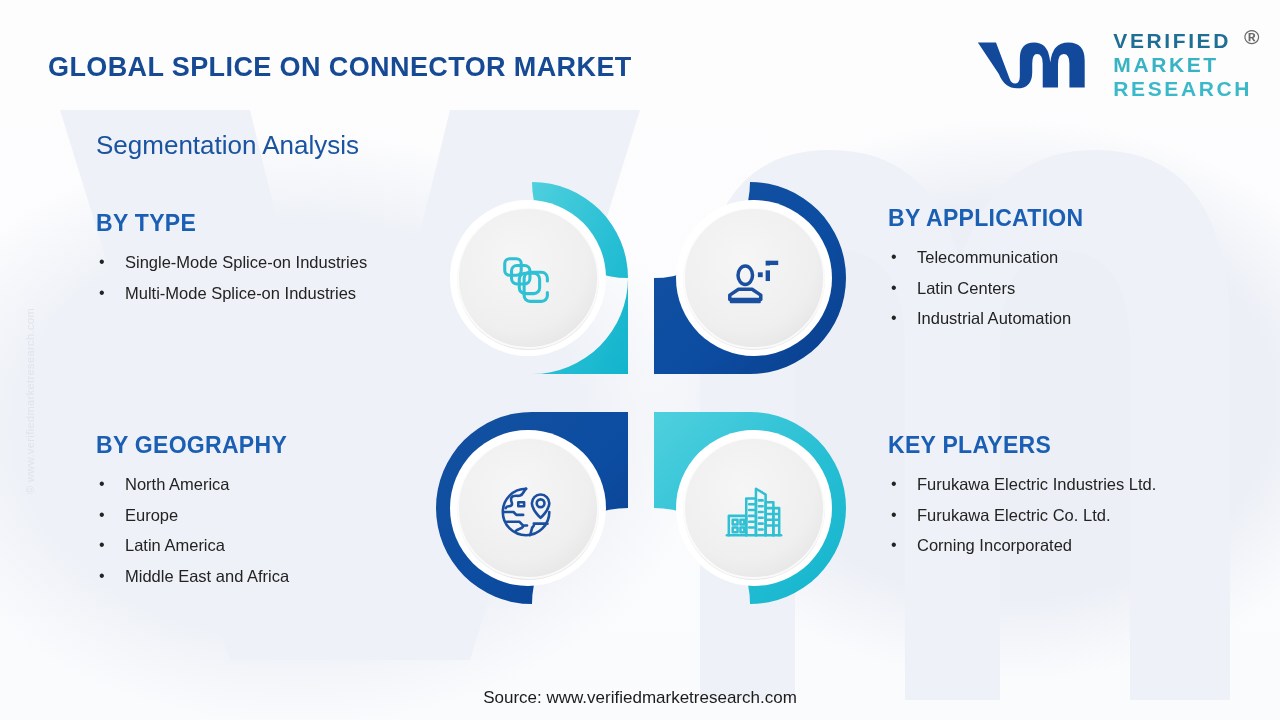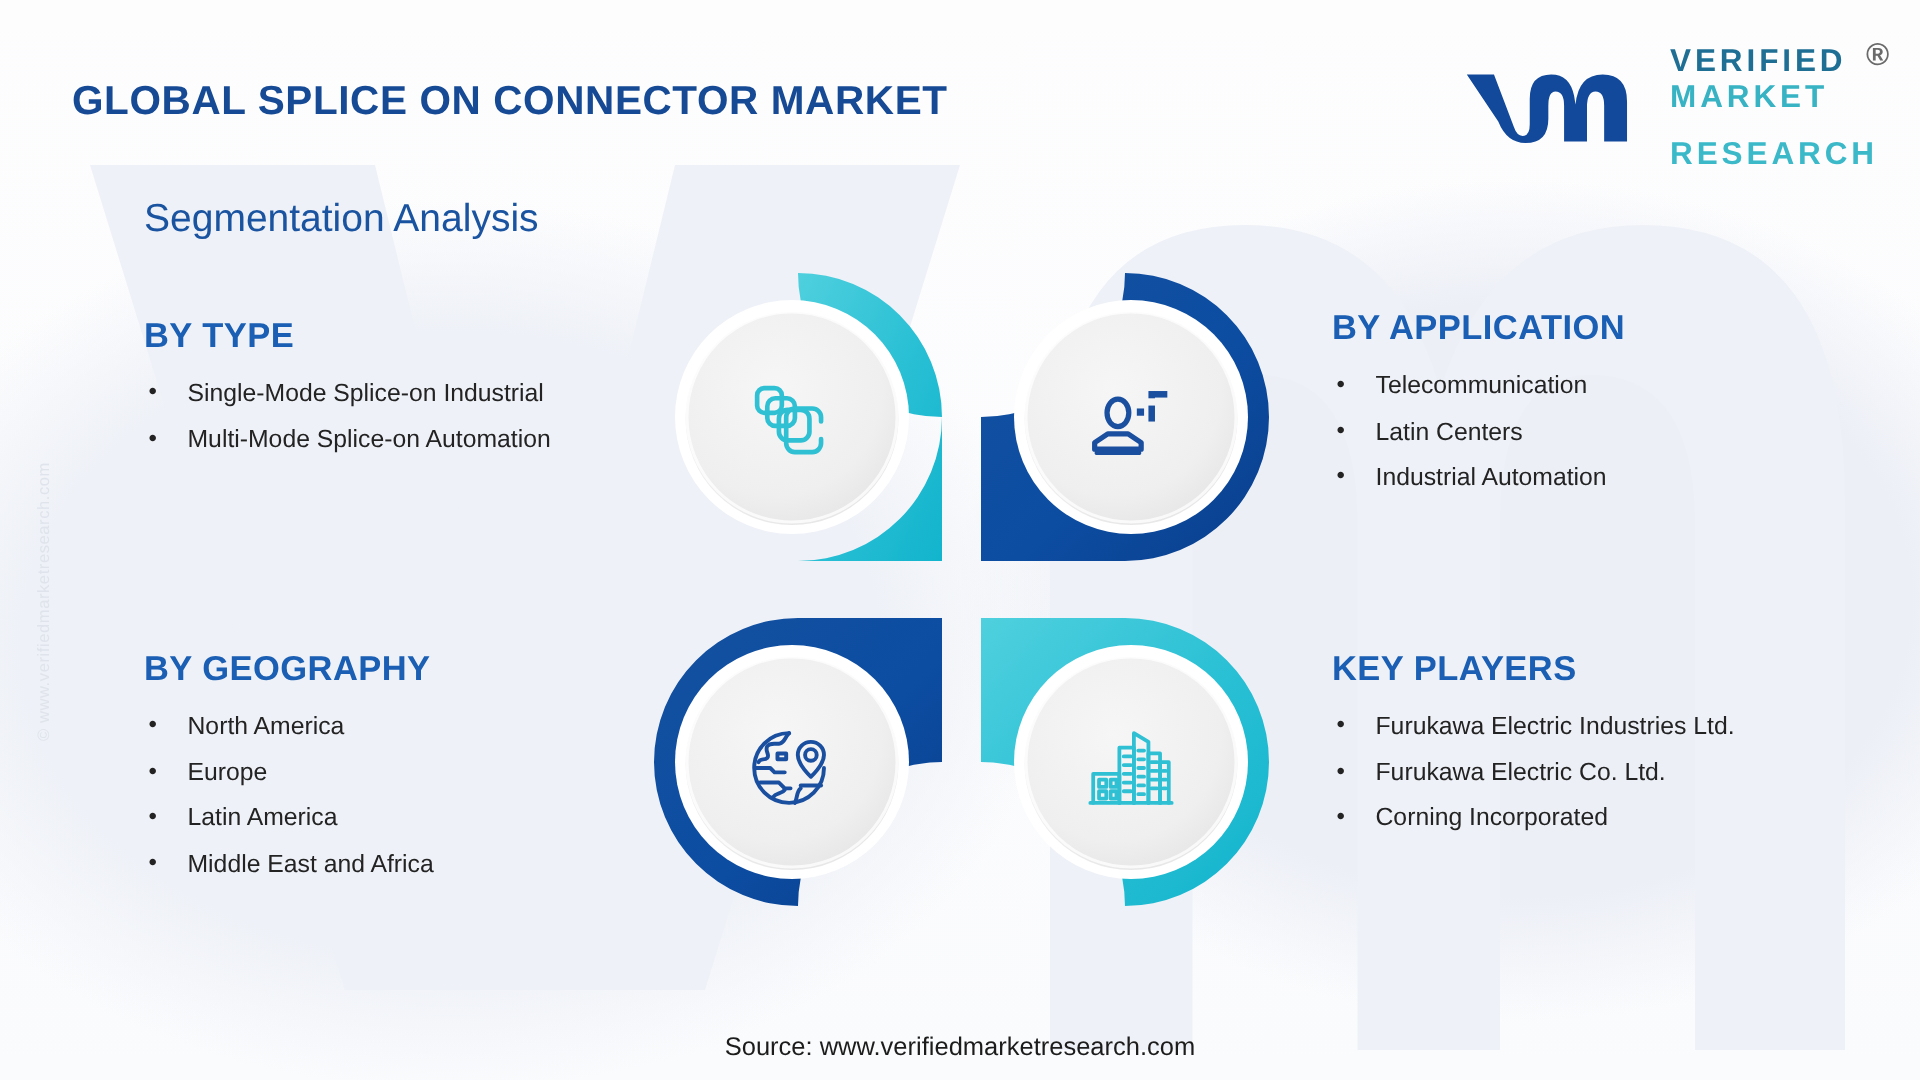--- a/index.html
+++ b/index.html
@@ -40,21 +40,21 @@
 
   
   .logo { position:absolute; right:28px; top:30px; display:flex; align-items:center; gap:14px; }
   .logo-mark { width:124px; height:62px; display:block; }
   .logo-words { display:flex; flex-direction:column; line-height:1.0; position:relative; }
   .logo-words span {
     font-size:21px; font-weight:700; letter-spacing:2.6px;
   }
   .lw1 { color:#1f6f95; }
   .lw2 { color:#37b3c4; margin-top:3px; }
-  .lw3 { color:#3bb9c9; margin-top:17px; }
+  .lw3 { color:#3bb9c9; margin-top:3px; }
   .reg { position:absolute; right:-10px; top:-4px; font-size:9px; color:#6a6a6a; font-weight:700; letter-spacing:0; }
 
   
   .block { position:absolute; }
   .block h3 {
     font-size:23px; font-weight:700; color:#1a5fb4;
     letter-spacing:.3px; margin-bottom:12px;
   }
   .block ul { list-style:none; }
   .block li {
@@ -131,22 +131,22 @@
       <span class="lw1">VERIFIED</span>
       <span class="lw2">MARKET</span>
       <span class="lw3">RESEARCH</span>
       <span class="reg">®</span>
     </div>
   </div>
 
   <div class="block" id="blk-type">
     <h3>BY TYPE</h3>
     <ul>
-      <li><span class="bul">•</span><span>Single-Mode Splice-on Industrial</span></li>
-      <li><span class="bul">•</span><span>Multi-Mode Splice-on Automation</span></li>
+      <li><span class="bul">•</span><span>Single-Mode Splice-on Industries</span></li>
+      <li><span class="bul">•</span><span>Multi-Mode Splice-on Industries</span></li>
     </ul>
   </div>
 
   <div class="block" id="blk-geo">
     <h3>BY GEOGRAPHY</h3>
     <ul>
       <li><span class="bul">•</span><span>North America</span></li>
       <li><span class="bul">•</span><span>Europe</span></li>
       <li><span class="bul">•</span><span>Latin America</span></li>
       <li><span class="bul">•</span><span>Middle East and Africa</span></li>

